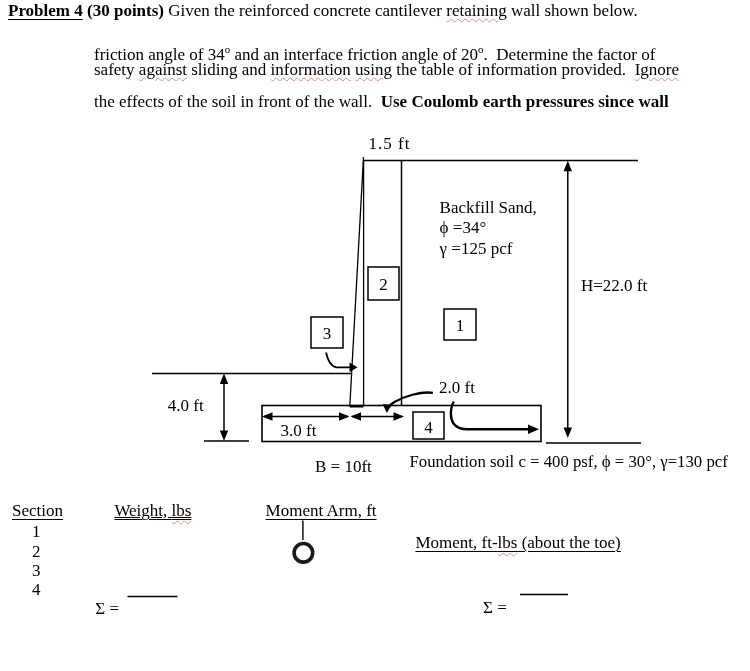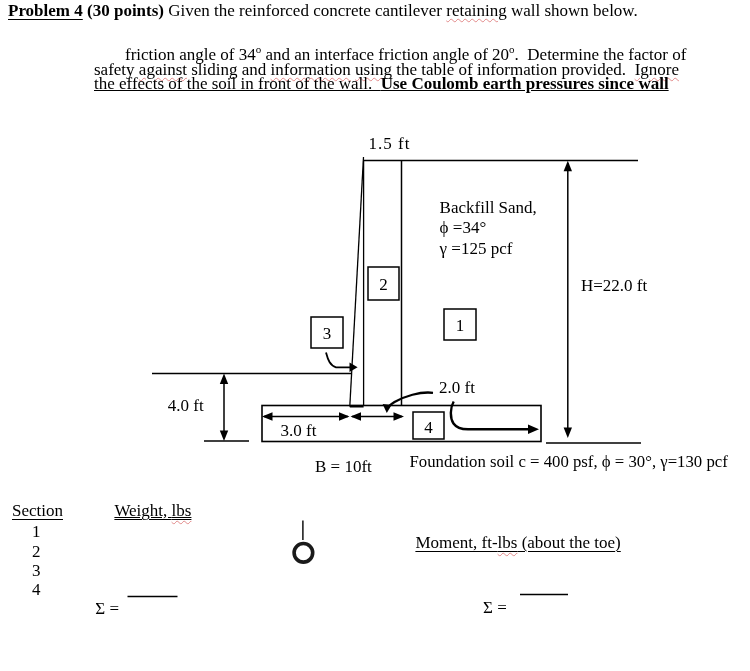--- a/index.html
+++ b/index.html
@@ -10,23 +10,23 @@
   .sp{text-decoration:underline;text-decoration-style:wavy;text-decoration-color:rgba(205,55,55,0.55);text-decoration-thickness:1px;text-underline-offset:2px;}
   .u{text-decoration:underline;text-decoration-thickness:1px;text-underline-offset:2.5px;}
   svg{position:absolute;left:0;top:0;}
   svg text{font-family:"Liberation Serif",serif;font-size:17px;fill:#000;}
 </style>
 </head>
 <body>
 <div id="page">
 
   <div class="ln" style="left:8px;top:1px;"><span class="b"><span style="text-decoration:underline;text-underline-offset:3px;">Problem 4</span> (30 points)</span> Given the reinforced concrete cantilever <span class="sp">retaining</span> wall shown below.</div>
-  <div class="ln" style="left:94px;top:40.4px;margin-left:31px;">friction angle of 34<sup style="font-size:11px;">o</sup> and an interface friction angle of 20<sup style="font-size:11px;">o</sup>.&nbsp; Determine the factor of</div>
+  <div class="ln" style="left:94px;top:40.4px;">friction angle of 34<sup style="font-size:11px;">o</sup> and an interface friction angle of 20<sup style="font-size:11px;">o</sup>.&nbsp; Determine the factor of</div>
   <div class="ln" style="left:94px;top:59.8px;">safety <span class="sp">against</span> sliding and <span class="sp">information</span> <span class="sp">using</span> the table of information provided.&nbsp; <span class="sp">Ignore</span></div>
-  <div class="ln" style="left:94px;top:74px;text-decoration:underline;">the effects of the soil in front of the wall.&nbsp; <span class="b">Use Coulomb earth pressures since wall</span></div>
+  <div class="ln" style="left:94px;top:92px;">the effects of the soil in front of the wall.&nbsp; <span class="b">Use Coulomb earth pressures since wall</span></div>
 
   <svg width="750" height="671" viewBox="0 0 750 671">
 
     <line x1="363.5" y1="160.5" x2="638" y2="160.5" stroke="#000" stroke-width="1.5"></line>
 
     <line x1="401.5" y1="160.5" x2="401.5" y2="406" stroke="#000" stroke-width="1.5"></line>
 
     <line x1="363.6" y1="160.5" x2="363.6" y2="406" stroke="#000" stroke-width="1.3"></line>
 
     <line x1="363.5" y1="157" x2="349.8" y2="406.5" stroke="#000" stroke-width="1.3"></line>
@@ -114,20 +114,21 @@
 
     <line x1="127.5" y1="596.5" x2="177.5" y2="596.5" stroke="#000" stroke-width="1.3"></line>
 
     <line x1="520" y1="594.5" x2="568" y2="594.5" stroke="#000" stroke-width="1.3"></line>
   </svg>
 
   <div class="ln u" style="left:12px;top:500.7px;">Section</div>
 
   <div class="ln" style="left:114.4px;top:500.7px;text-decoration:underline;"><span class="u">Weight, <span class="sp" style="text-underline-offset:4px;">lbs</span></span></div>
 
+  <div class="ln u" style="left:265.6px;top:500.7px;">Moment Arm, ft</div>
 
   <div class="ln" style="left:415.4px;top:500.7px;margin-top:32px;"><span class="u">Moment, ft-<span class="sp" style="text-underline-offset:4px;">lbs</span> (about the toe)</span></div>
 
   <div class="ln" style="left:31.9px;top:521.5px;">1</div>
 
   <div class="ln" style="left:31.9px;top:542.3px;">2</div>
 
   <div class="ln" style="left:31.9px;top:561.3px;">3</div>
 
   <div class="ln" style="left:31.9px;top:580.4px;">4</div>

